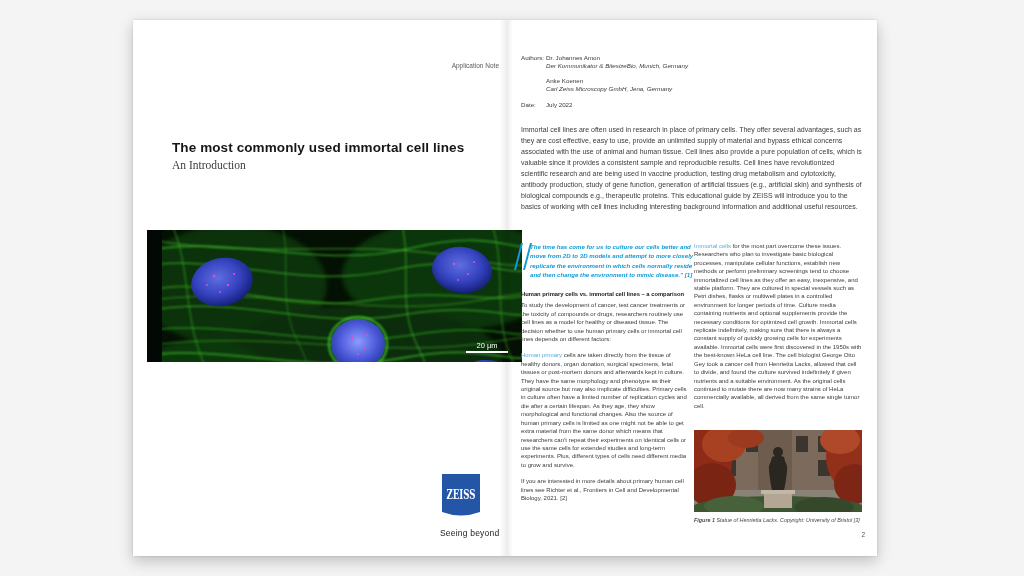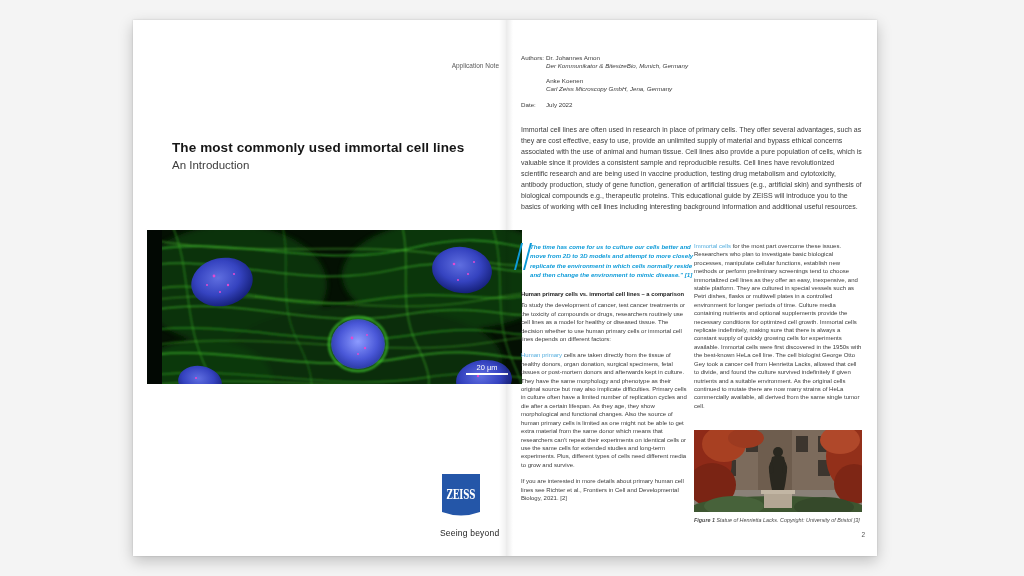--- a/index.html
+++ b/index.html
@@ -10,23 +10,23 @@
             background:#ffffff; box-shadow:0 5px 14px rgba(0,0,0,.22), 0 0 2px rgba(0,0,0,.15); }
   .spine { position:absolute; left:366px; top:0; width:14px; height:100%; pointer-events:none;
            background:linear-gradient(90deg, rgba(0,0,0,0) 0%, rgba(0,0,0,.05) 45%, rgba(0,0,0,.08) 55%, rgba(0,0,0,0) 100%); }
 
   
   .page-left  { position:absolute; left:14px; top:0; width:372px; height:536px;margin-top:8px; }
   .doc-label  { position:absolute; top:34px; left:0; width:352px; text-align:right;
                 font-size:6.5px; color:#5a5a5a; }
   .title-blk  { position:absolute; left:25px; top:112px; width:330px; }
   .doc-title  { font-size:13.5px; font-weight:bold; color:#161616; letter-spacing:.1px; }
-  .doc-sub    { font-size:11.5px; font-weight:400; color:#3c3c3c; margin-top:4px; }
-
-  .micrograph { position:absolute; left:0; top:202px; width:375px; height:154px; background:#020803; overflow:hidden;padding-left:15px; }
+  .doc-sub    { font-size:11.5px; font-weight:400; color:#3c3c3c; margin-top:4px;font-family:Liberation Serif, serif; }
+
+  .micrograph { position:absolute; left:0; top:202px; width:375px; height:132px; background:#020803; overflow:hidden;padding-left:15px; }
   .micrograph svg { display:block; }
   .scalebar   { position:absolute; right:14px; bottom:9px; text-align:center; color:#fff; font-size:7.5px; }
   .scalebar .bar { margin-top:1px; height:2px; width:42px; background:#fff; }
 
   .brand      { position:absolute; left:262px; top:446px; width:110px; text-align:left; }
   .brand svg  { display:block; margin-left:33px; }
   .tagline    { margin-top:9px; margin-left:31px; font-size:8.5px; font-weight:normal; color:#1c1c1c; letter-spacing:.2px; }
 
   
   .page-right { position:absolute; left:377px; top:0; width:367px; height:536px; font-size:6.2px; }

